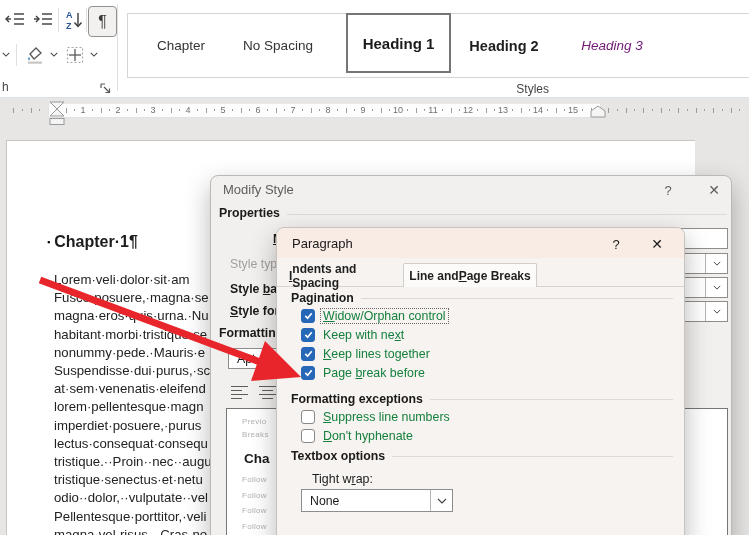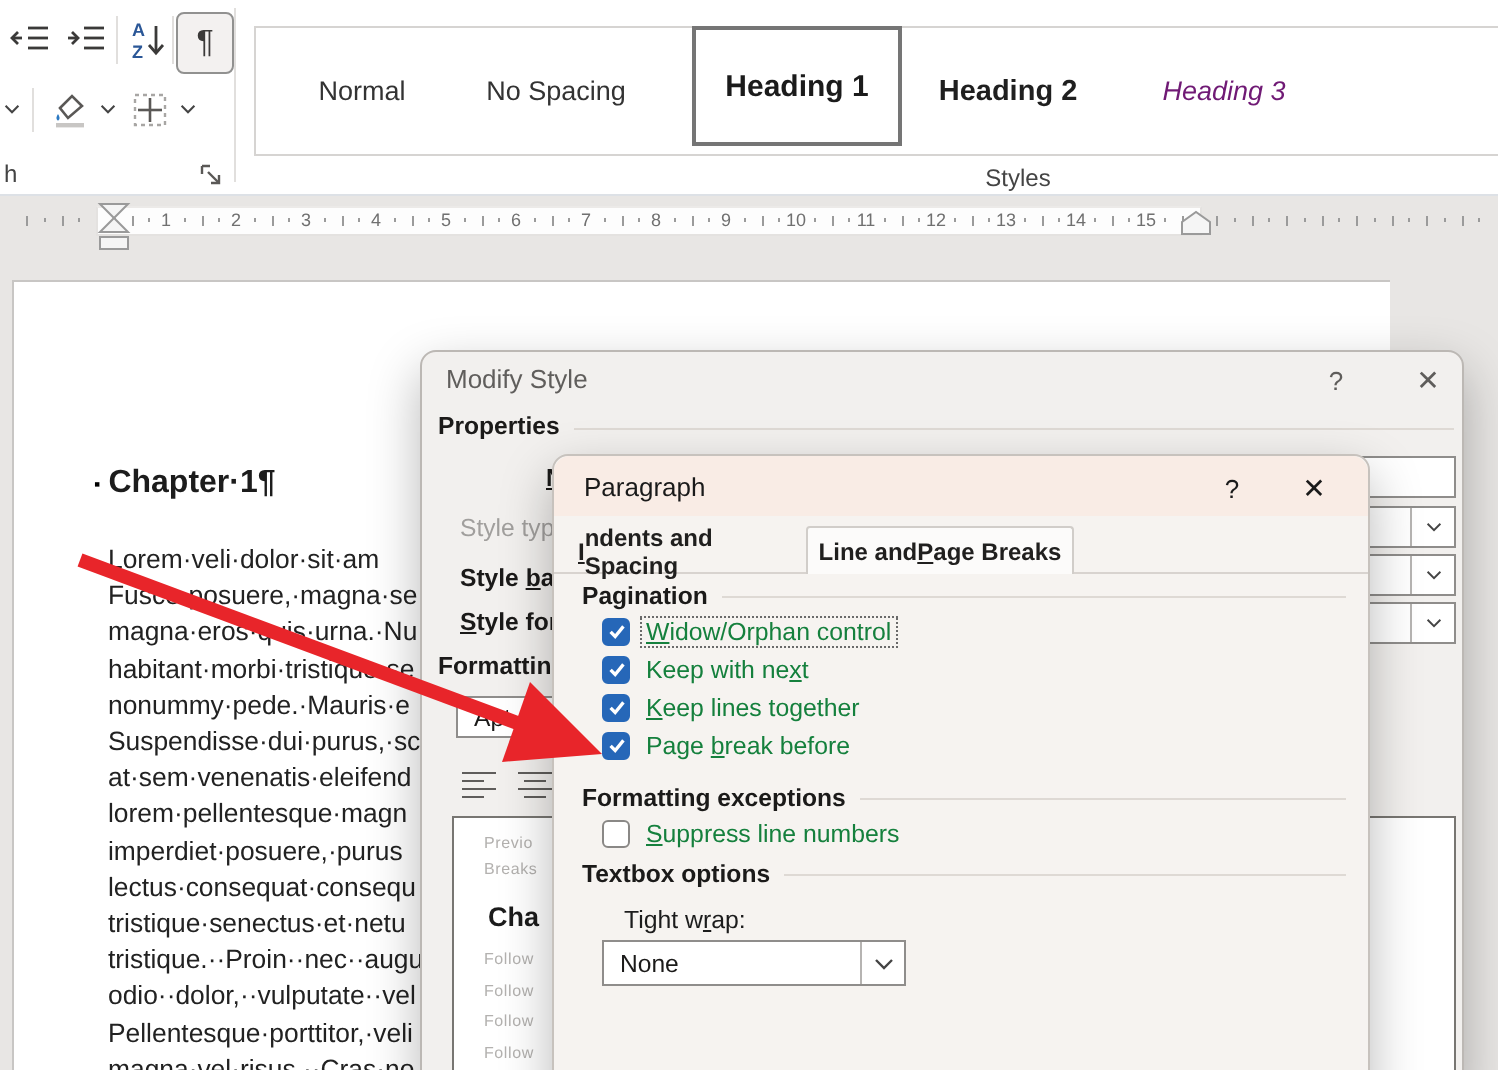--- a/index.html
+++ b/index.html
@@ -16,21 +16,21 @@
   .launcher{position:absolute;left:99px;top:81px;width:13px;height:13px;}
   .bigsep{position:absolute;left:117px;top:4px;bottom:6px;width:1px;background:#e1dfdd;}
   .gallery{position:absolute;left:127px;top:13px;width:640px;height:63px;border:1px solid #d6d4d2;background:#fff;}
   .gal-item{position:absolute;top:0;height:63px;display:flex;align-items:center;transform:translateX(-50%);
     font-size:13.5px;color:#333;white-space:nowrap;cursor:default;}
   .gal-item.bold{font-weight:bold;font-size:14.5px;color:#1f1f1f;}
   .gal-item.italic{font-style:italic;color:#701a75;}
   .gal-item.italic-blue{font-style:italic;color:#2e74b5;}
   .gal-sel{position:absolute;left:218px;top:-1px;width:101px;height:56px;border:2px solid #757575;background:#fff;
     display:flex;align-items:center;justify-content:center;font-weight:bold;font-size:15px;color:#1b1b1b;}
-  .styles-label{position:absolute;left:469px;top:82px;width:80px;text-align:center;font-size:12px;color:#444;}
+  .styles-label{position:absolute;left:469px;top:82px;width:80px;text-align:right;font-size:12px;color:#444;}
   
   .ruler{position:absolute;left:0;top:103px;width:749px;height:15px;}
   .ruler-white{position:absolute;left:48px;top:0;width:553px;height:15px;background:#fdfdfd;border:1px solid #e4e2e0;border-top-color:#eceae8;box-sizing:border-box;}
   .tick{position:absolute;background:#9b9b9b;width:1px;}
   .tickdot{position:absolute;background:#9b9b9b;width:1px;height:2px;top:6px;}
   .ticknum{position:absolute;top:2px;transform:translateX(-50%);font-size:9px;color:#707070;}
   .ruler-markers{position:absolute;left:0;top:99px;width:749px;height:30px;pointer-events:none;}
   
   .page{position:absolute;left:6px;top:140px;width:689px;height:395px;background:#fff;
     border-top:1px solid #c8c6c4;border-left:1px solid #c8c6c4;box-sizing:border-box;}
@@ -163,21 +163,21 @@
           <g stroke="#5a5856" stroke-width="1.2" fill="none">
         <path d="M2 2 h4 M2 2 v4"></path>
             <path d="M5 5 l5.5 5.5"></path>
             <path d="M10.5 6.5 v4 h-4"></path>
           </g>
         </svg>
     </div>
     <div class="bigsep"></div>
 
     <div class="gallery" id="gallery">
-        <div class="gal-item normal" style="left: 53px;">Normal</div>
+        <div class="gal-item normal" style="left: 53px;">Chapter</div>
         <div class="gal-item normal" style="left: 150px;">No Spacing</div>
         <div class="gal-sel">Heading 1</div>
         <div class="gal-item bold" style="left: 376px;">Heading 2</div>
         <div class="gal-item italic" style="left: 484px;">Heading 3</div>
       </div>
     <div class="styles-label">Styles</div>
   </div>
 
   <div class="ruler" id="ruler">
     <div class="ruler-white"></div>
@@ -285,22 +285,22 @@
         <div>Lorem·veli·dolor·sit·am</div>
         <div>Fusce·posuere,·magna·se</div>
         <div>magna·eros·quis·urna.·Nu</div>
         <div>habitant·morbi·tristique·se</div>
         <div>nonummy·pede.·Mauris·e</div>
         <div>Suspendisse·dui·purus,·sc</div>
         <div>at·sem·venenatis·eleifend</div>
         <div>lorem·pellentesque·magn</div>
         <div>imperdiet·posuere,·purus</div>
         <div>lectus·consequat·consequ</div>
+        <div>tristique.··Proin··nec··augu</div>
         <div>tristique·senectus·et·netu</div>
-        <div>tristique.··Proin··nec··augu</div>
         <div>odio··dolor,··vulputate··vel</div>
         <div>Pellentesque·porttitor,·veli</div>
         <div>magna·vel·risus.··Cras·no</div>
       </div>
   </div>
 
   <div class="dialog modify z-modify">
     <div class="title">Modify Style</div>
     <div class="dlg-help" style="left:448px;top:5px;">?</div>
     <div class="dlg-close" style="left:494px;top:5px;font-size:14px;">✕</div>
@@ -418,20 +418,24 @@
         </div>
         <div class="sec-gap1"></div>
         <div class="ghead">
           <span class="gtitle">Formatting exceptions</span>
           <span class="grule"></span>
         </div>
         <div class="cbrow">
           <span class="cb off"></span>
           <span class="cblabel"><u>S</u>uppress line numbers</span>
         </div>
+        <div class="cbrow">
+          <span class="cb off"></span>
+          <span class="cblabel"><u>D</u>on't hyphenate</span>
+        </div>
         <div class="sec-gap2"></div>
         <div class="ghead">
           <span class="gtitle">Textbox options</span>
           <span class="grule"></span>
         </div>
         <div class="sec-gap2"></div>
         <div class="tw-label">Tight w<u>r</u>ap:</div>
         <div class="combo tw-combo">
           <span class="cval">None</span>
           <span class="cbtn">

